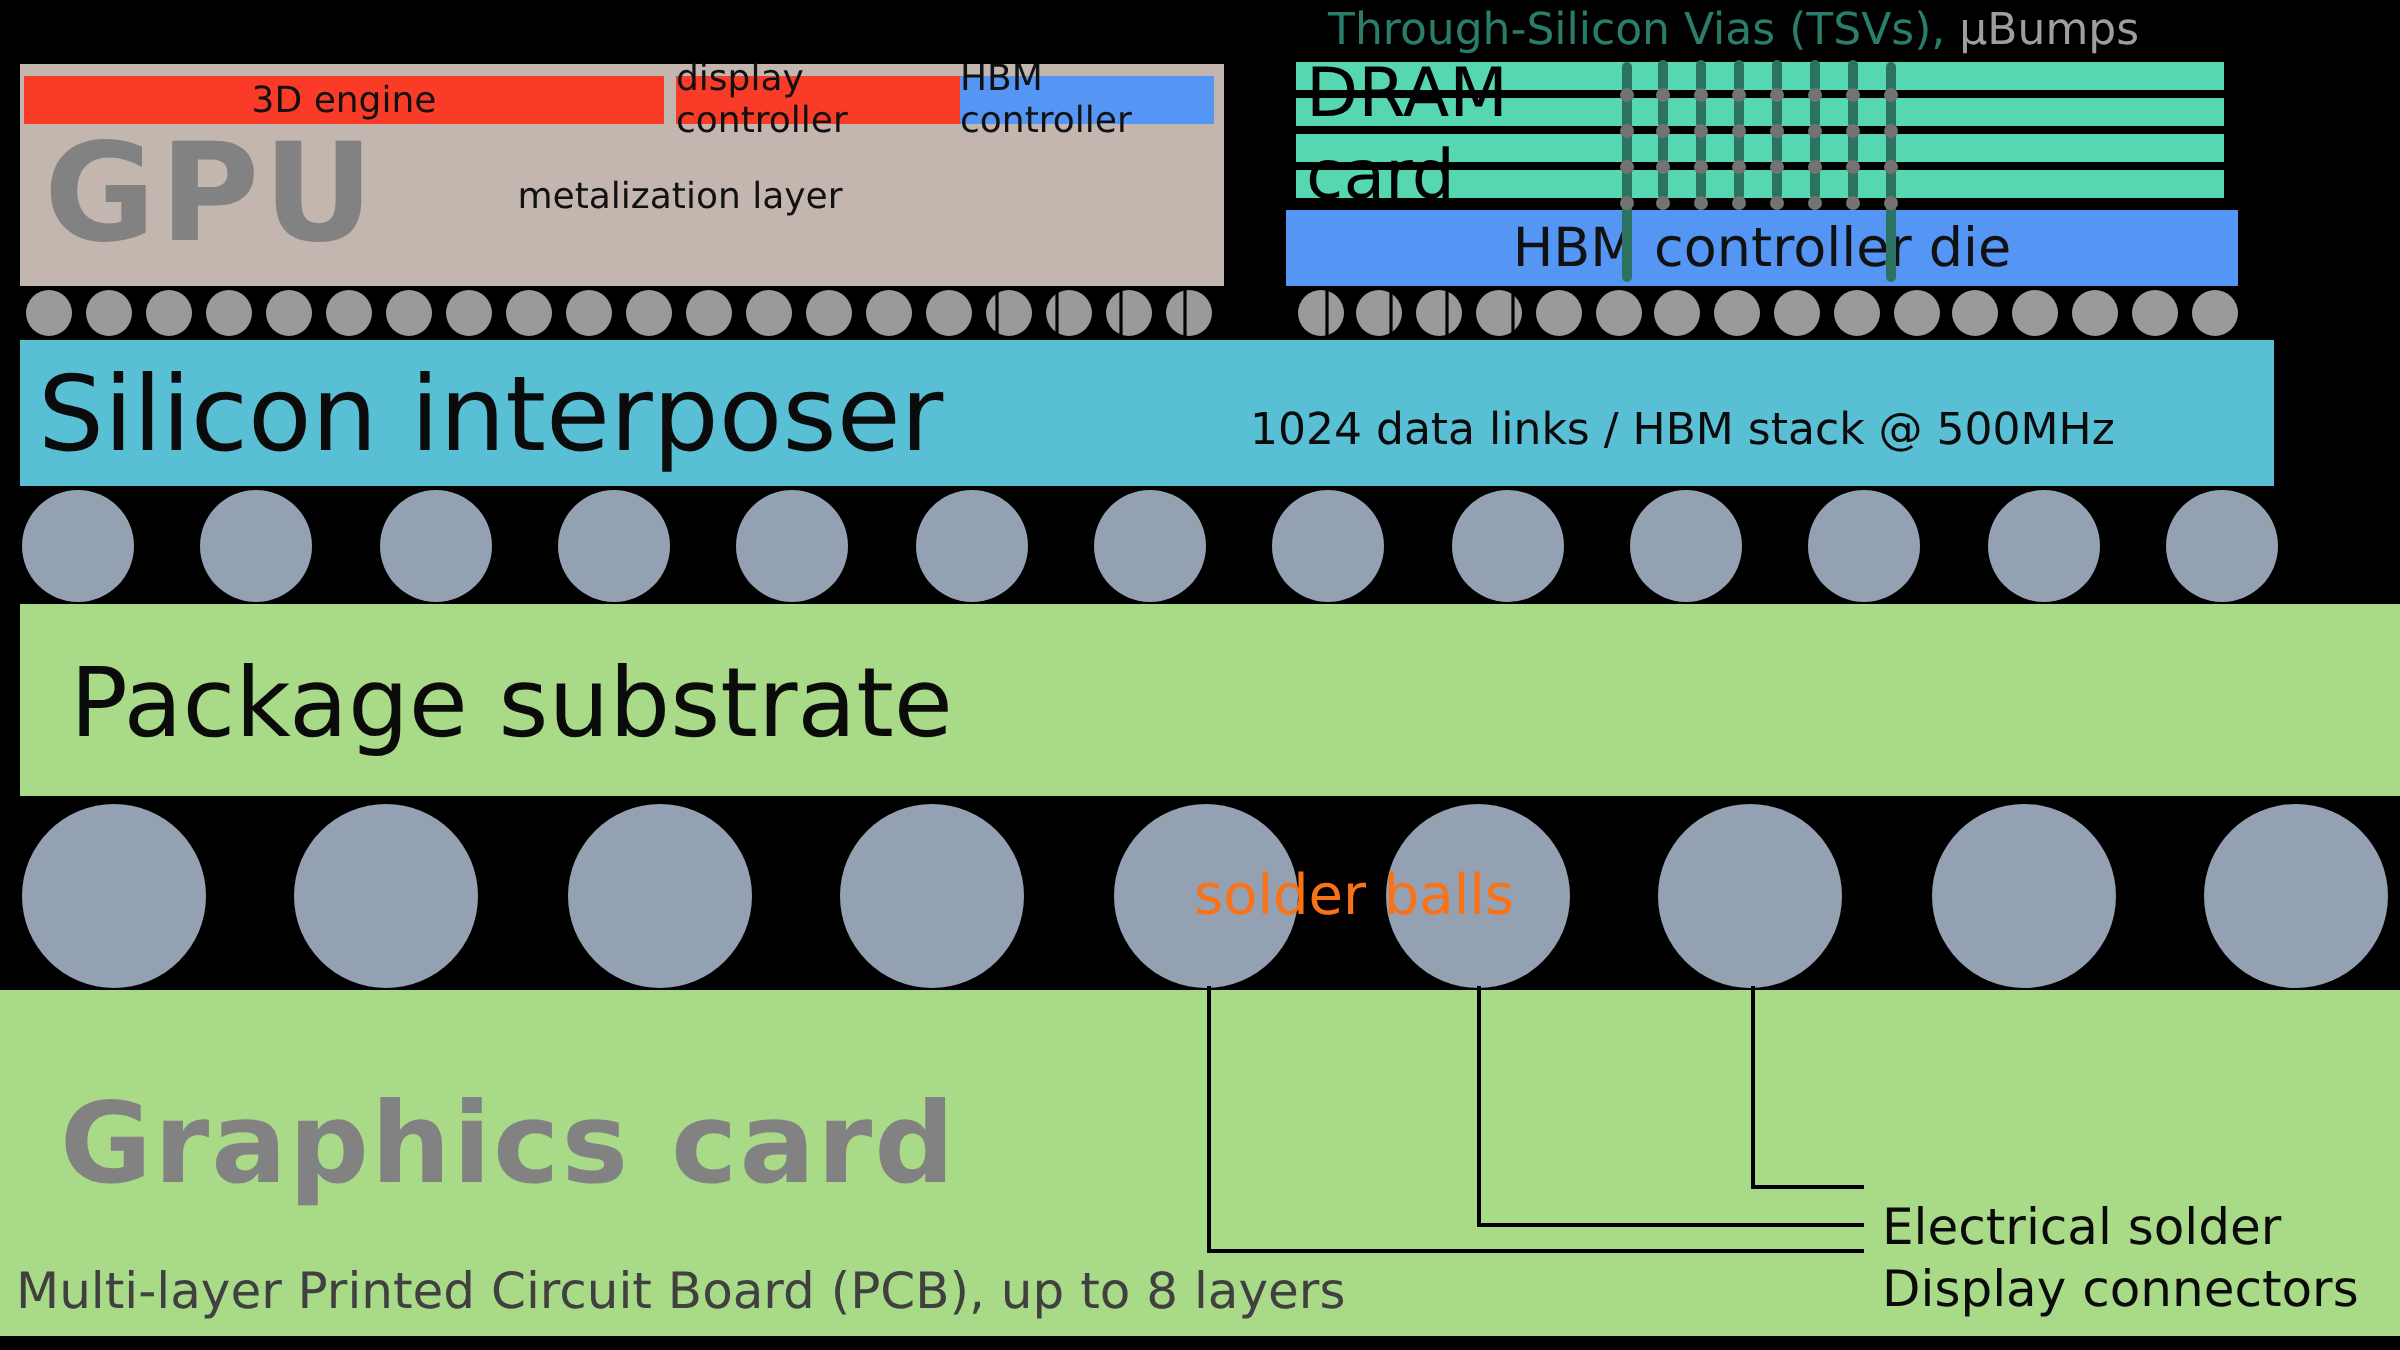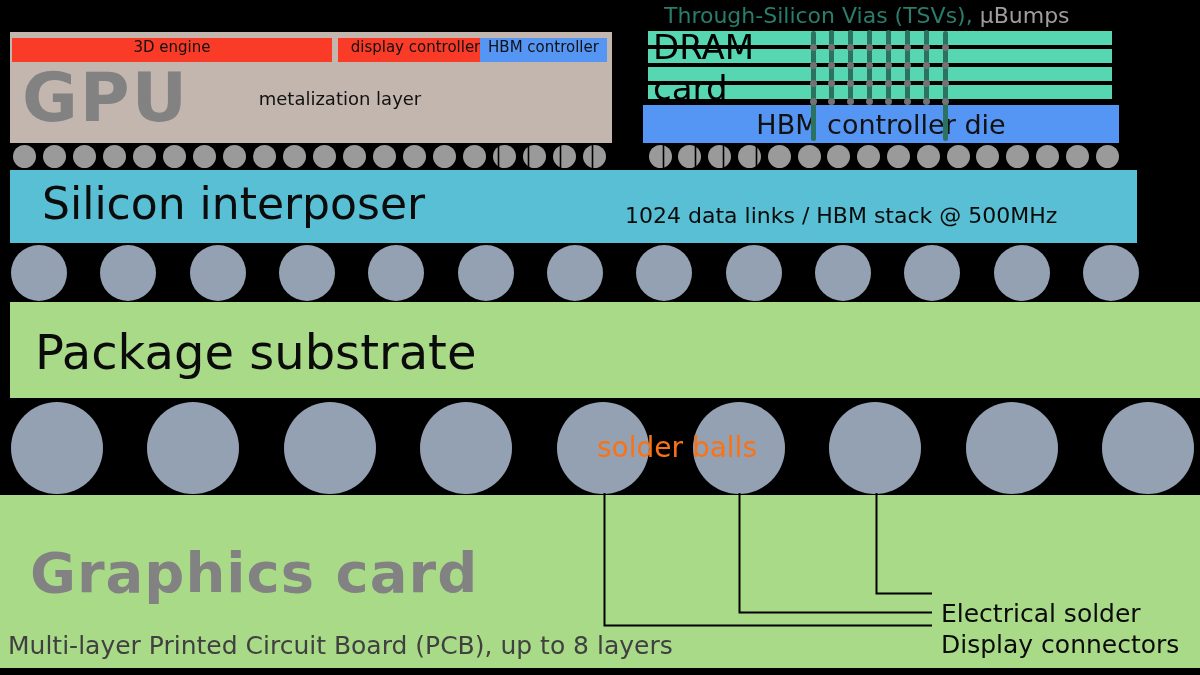--- a/index.html
+++ b/index.html
@@ -2,41 +2,41 @@
 <html style="--red: #f93b28; --blue: #5596f5; --dram-green: #57d6b2; --interposer: #59bfd4; --board-green: #a9da88; --die-tan: #c2b6af; --heading-gray: #828282; --title-teal: #2a7d6a; --title-gray: #9e9e9e;"><head>
 <meta charset="utf-8">
 <style>
   html,body{margin:0;padding:0;background:#000;width:1200px;height:675px;overflow:hidden;
     font-family:"DejaVu Sans", sans-serif;}
   .abs{position:absolute;}
   #stage{position:relative;width:1200px;height:675px;background:#000;}
 
   
   #gpu-block{left:10px;top:32px;width:602px;height:111px;background:var(--die-tan);}
-  .chip-bar{position:absolute;top:6px;height:24px;display:flex;justify-content:center;
-    font-size:15px;color:#111;}
+  .chip-bar{position:absolute;top:6px;height:24px;display:flex;align-items:center;justify-content:center;
+    font-size:18px;color:#111;}
   #bar-3d{left:2px;width:320px;background:var(--red);}
   #bar-display{left:328px;width:155px;background:var(--red);}
   #bar-hbmctl{left:470px;width:127px;background:var(--blue);}
   #gpu-word{left:12px;top:26px;font-size:68px;font-weight:bold;color:var(--heading-gray);letter-spacing:2px;}
   #metalization{left:170px;top:56px;width:320px;text-align:center;font-size:18px;color:#111;}
 
   
   #tsv-title{left:664px;top:3px;font-size:22px;white-space:nowrap;}
   #tsv-title .t1{color:var(--title-teal);}
   #tsv-title .t2{color:var(--title-gray);}
   .dram-bar{position:absolute;left:648px;width:464px;height:14px;background:var(--dram-green);}
   #dram-word{left:653px;top:27px;font-size:34px;color:#000;}
   #dice-word{left:653px;top:68px;font-size:34px;color:#000;}
   #hbm-die{left:643px;top:105px;width:476px;height:38px;background:var(--blue);
     display:flex;align-items:center;justify-content:center;font-size:27px;color:#111;}
 
   
   #interposer{left:10px;top:170px;width:1127px;height:73px;background:var(--interposer);}
-  #interposer-label{left:32px;top:8px;font-size:44px;color:#0b0b0b;}
+  #interposer-label{left:9px;top:8px;font-size:52px;color:#0b0b0b;}
   #links-label{left:615px;top:33px;font-size:22px;color:#0b0b0b;white-space:nowrap;}
 
   
   #substrate{left:10px;top:302px;width:1190px;height:96px;background:var(--board-green);}
   #substrate-label{left:25px;top:22px;font-size:48px;color:#0b0b0b;}
 
   #solder-label{left:572px;top:431px;width:210px;text-align:center;font-size:28px;color:#f97316;z-index:6;}
 
   
   #card{left:0;top:495px;width:1200px;height:173px;background:var(--board-green);}

